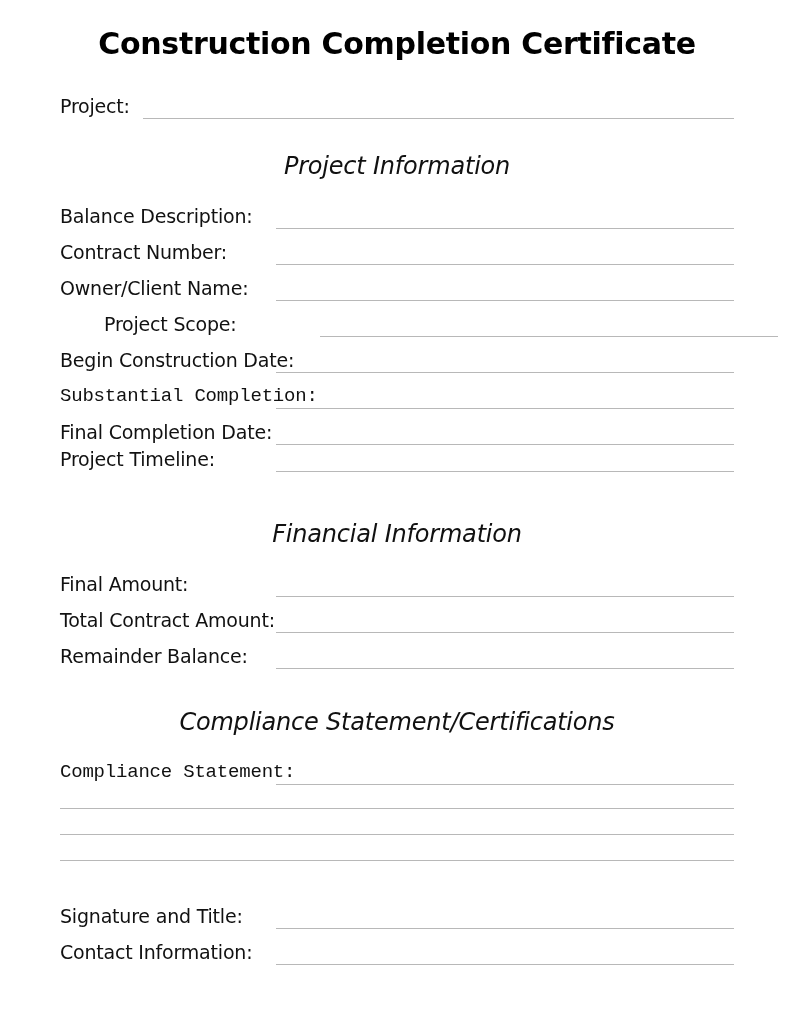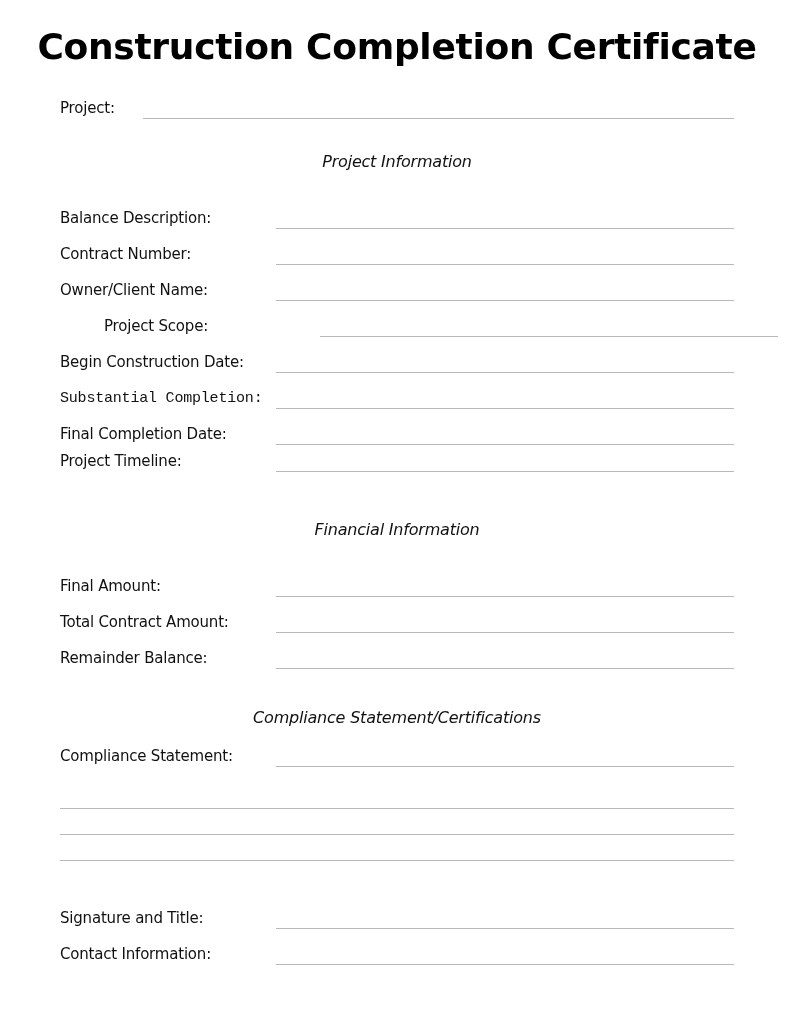--- a/index.html
+++ b/index.html
@@ -1,20 +1,20 @@
 <!DOCTYPE html>
 <html><head>
   <meta charset="utf-8">
   <style>
     html, body { margin: 0; padding: 0; background: #ffffff; }
     body { width: 794px; height: 1024px; position: relative; font-family: "DejaVu Sans", sans-serif; color: #111; overflow: hidden; }
-    .title { position: absolute; left: 0; right: 0; top: 26px; text-align: center; font-size: 36px; font-weight: bold; letter-spacing: -0.3px; color: #000; }
-    .section-title { position: absolute; left: 0; right: 0; text-align: center; font-size: 16px; font-style: italic; font-weight: 300; color: #111; letter-spacing: -0.2px; }
+    .title { position: absolute; left: 0; right: 0; top: 26px; text-align: center; font-size: 30px; font-weight: bold; letter-spacing: -0.3px; color: #000; }
+    .section-title { position: absolute; left: 0; right: 0; text-align: center; font-size: 24px; font-style: italic; font-weight: 300; color: #111; letter-spacing: -0.2px; }
     .row { position: absolute; left: 60px; width: 674px; height: 20px; }
-    .label { position: absolute; left: 0; bottom: 2px; font-size: 15px; color: #111; white-space: nowrap; letter-spacing: -0.2px; }
+    .label { position: absolute; left: 0; bottom: 2px; font-size: 19px; color: #111; white-space: nowrap; letter-spacing: -0.2px; }
     .line { position: absolute; right: 0; bottom: 0; height: 0; border-top: 1.5px solid #b8b8b8; }
     .full-line { position: absolute; left: 60px; width: 674px; height: 0; border-top: 1.5px solid #b8b8b8; }
   </style>
 </head>
 <body>
 
 <div>
 
   <div class="title">Construction Completion Certificate</div>
 
@@ -68,21 +68,21 @@
     <span class="label">Total Contract Amount:</span>
     <div class="line" style="left:216px;"></div>
   </div>
   <div class="row" style="top:649px;">
     <span class="label">Remainder Balance:</span>
     <div class="line" style="left:216px;"></div>
   </div>
 
   <div class="section-title" style="top:708px;">Compliance Statement/Certifications</div>
 
-  <div class="row" style="top:747px;">
+  <div class="row" style="top:765px;font-family:Liberation Mono, monospace;">
     <span class="label">Compliance Statement:</span>
     <div class="line" style="left:216px;"></div>
   </div>
   <div class="full-line" style="top:808px;"></div>
   <div class="full-line" style="top:834px;"></div>
   <div class="full-line" style="top:860px;"></div>
 
   <div class="row" style="top:909px;">
     <span class="label">Signature and Title:</span>
     <div class="line" style="left:216px;"></div>

